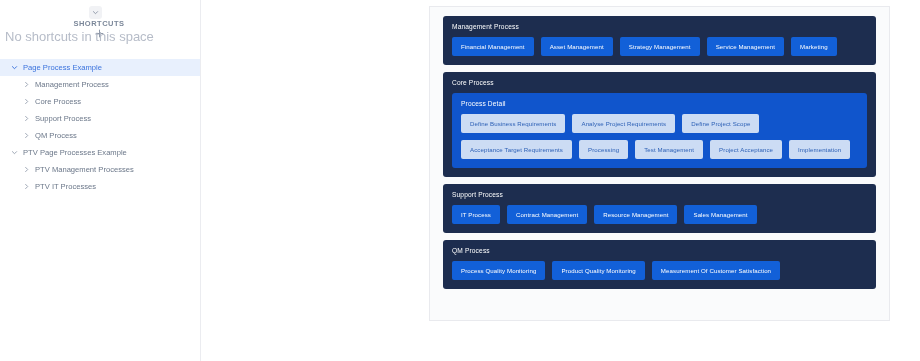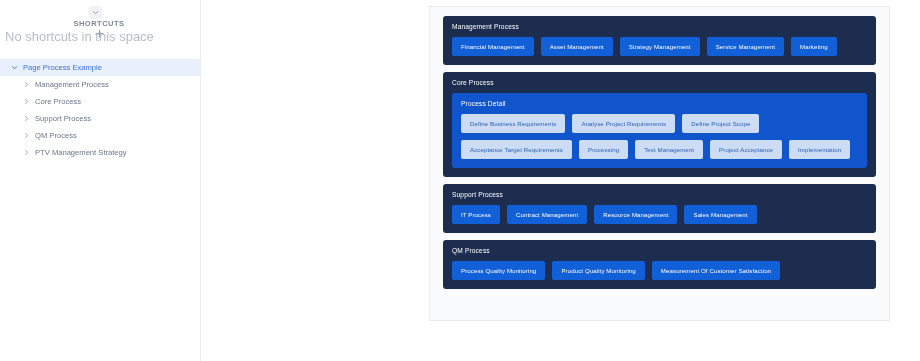--- a/index.html
+++ b/index.html
@@ -194,31 +194,47 @@
 
       <div class="tree-row lvl1">
         <span class="twisty">
           <svg width="7" height="7" viewBox="0 0 8 8">
               <path d="M3 1.6 L5.4 4 L3 6.4" fill="none" stroke="currentColor" stroke-width="1.1" stroke-linecap="round" stroke-linejoin="round"></path>
             </svg>
         </span>
         <span>QM Process</span>
       </div>
 
-
-      <div class="tree-row lvl1">
-        <span class="twisty">
-          <svg width="7" height="7" viewBox="0 0 8 8">
-              <path d="M3 1.6 L5.4 4 L3 6.4" fill="none" stroke="currentColor" stroke-width="1.1" stroke-linecap="round" stroke-linejoin="round"></path>
-            </svg>
-        </span>
-        <span>PTV Management Strategy</span>
-      </div>
-
-
+      <div class="tree-row lvl0">
+        <span class="twisty">
+          <svg width="7" height="7" viewBox="0 0 8 8">
+              <path d="M1.6 3 L4 5.4 L6.4 3" fill="none" stroke="currentColor" stroke-width="1.1" stroke-linecap="round" stroke-linejoin="round"></path>
+            </svg>
+        </span>
+        <span>PTV Page Processes Example</span>
+      </div>
+
+      <div class="tree-row lvl1">
+        <span class="twisty">
+          <svg width="7" height="7" viewBox="0 0 8 8">
+              <path d="M3 1.6 L5.4 4 L3 6.4" fill="none" stroke="currentColor" stroke-width="1.1" stroke-linecap="round" stroke-linejoin="round"></path>
+            </svg>
+        </span>
+        <span>PTV Management Processes</span>
+      </div>
+
+
+      <div class="tree-row lvl1">
+        <span class="twisty">
+          <svg width="7" height="7" viewBox="0 0 8 8">
+              <path d="M3 1.6 L5.4 4 L3 6.4" fill="none" stroke="currentColor" stroke-width="1.1" stroke-linecap="round" stroke-linejoin="round"></path>
+            </svg>
+        </span>
+        <span>PTV IT Processes</span>
+      </div>
 
     </div>
   </aside>
 
   <div class="gutter"></div>
 
   <main class="content-wrap">
     <div class="page-card">
 
       <section class="section">

